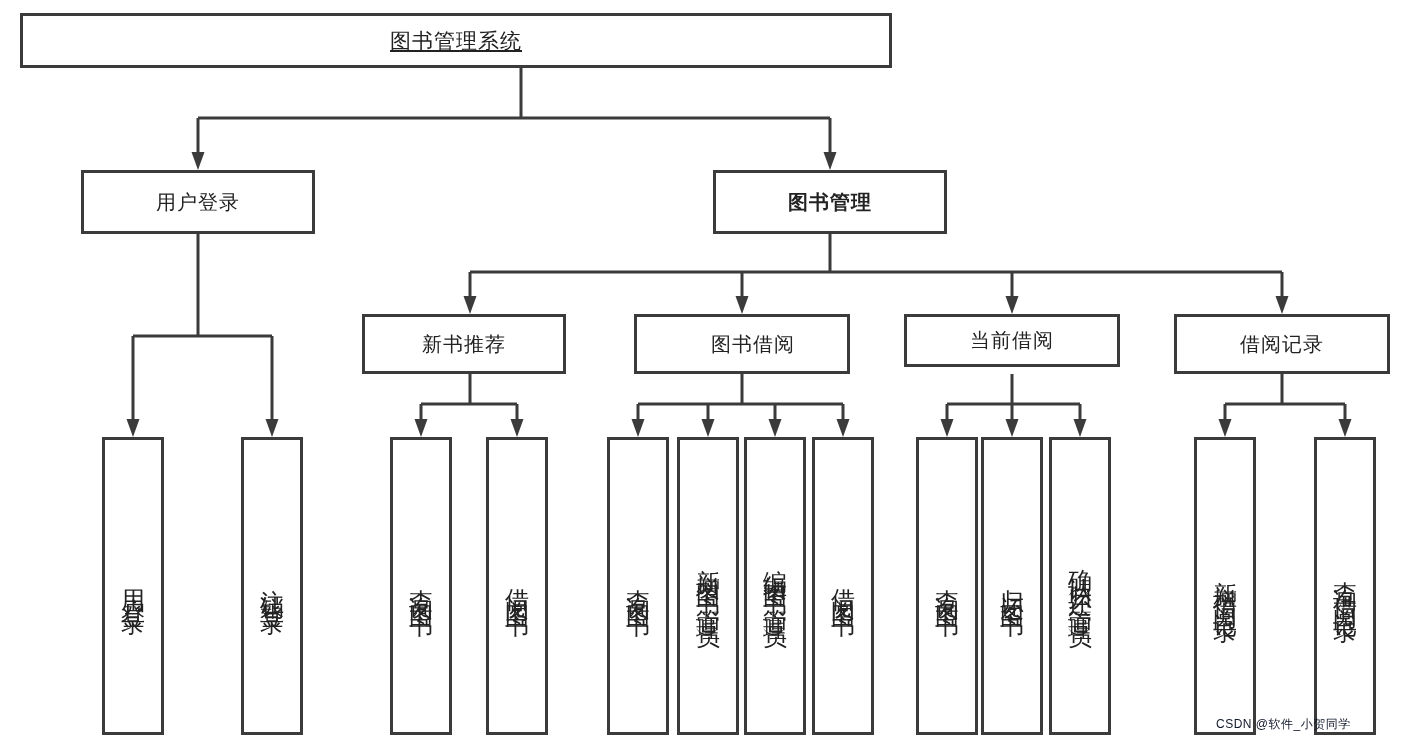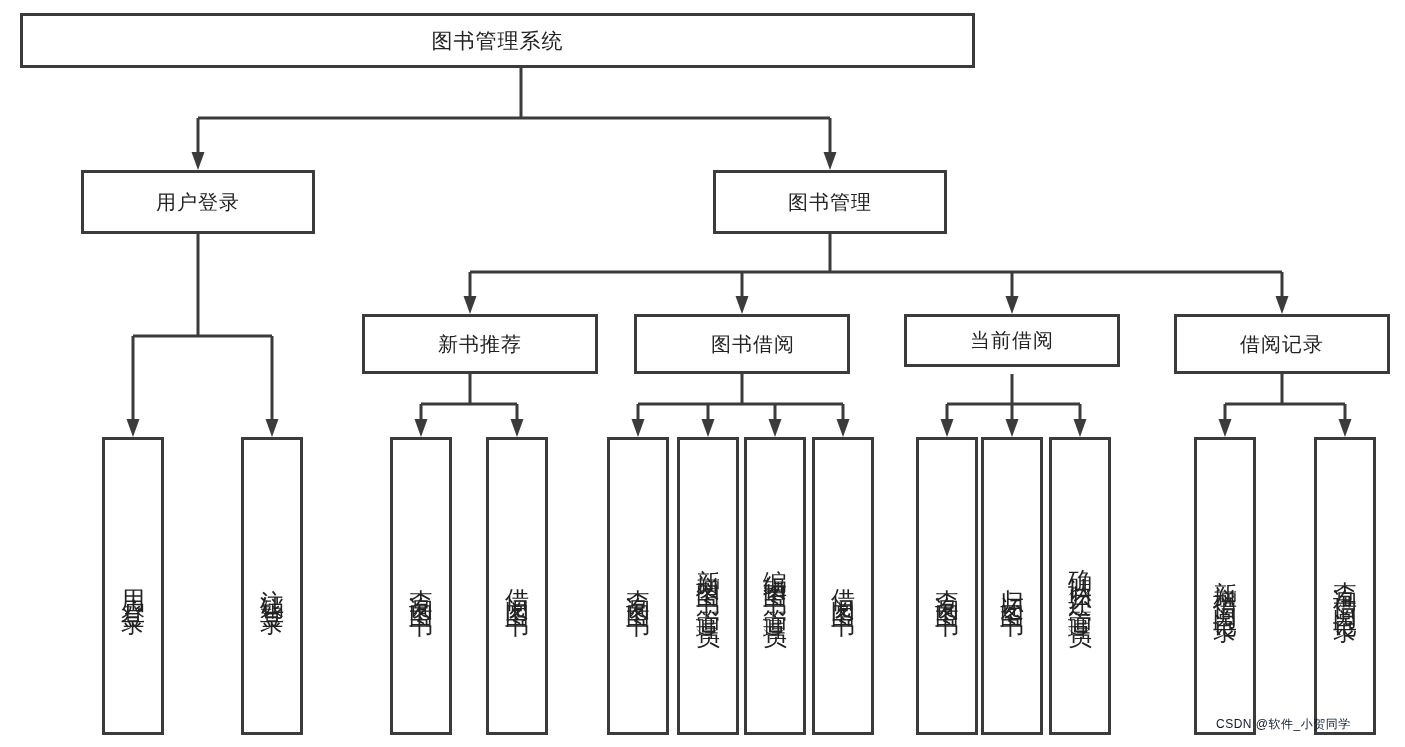--- a/index.html
+++ b/index.html
@@ -93,32 +93,32 @@
       <polygon points="768.5,419 781.5,419 775,437"></polygon>
       <polygon points="836.5,419 849.5,419 843,437"></polygon>
       <polygon points="940.5,419 953.5,419 947,437"></polygon>
       <polygon points="1005.5,419 1018.5,419 1012,437"></polygon>
       <polygon points="1073.5,419 1086.5,419 1080,437"></polygon>
       <polygon points="1218.5,419 1231.5,419 1225,437"></polygon>
       <polygon points="1338.5,419 1351.5,419 1345,437"></polygon>
     </g>
   </svg>
 
-  <div class="node h root" style="left:20px; top:13px; width:955px; height:55px;">
+  <div class="node h root" style="left:20px; top:13px; width:872px; height:55px;text-decoration:underline;">
     <span>图书管理系统</span>
   </div>
 
   <div class="node h" style="left:81px; top:170px; width:234px; height:64px;">
     <span>用户登录</span>
   </div>
-  <div class="node h" style="left:713px; top:170px; width:234px; height:64px;">
+  <div class="node h" style="left:713px; top:170px; width:234px; height:64px;font-weight:bold;">
     <span>图书管理</span>
   </div>
 
-  <div class="node h" style="left:362px; top:314px; width:236px; height:60px;">
+  <div class="node h" style="left:362px; top:314px; width:204px; height:60px;">
     <span>新书推荐</span>
   </div>
   <div class="node h" style="left:634px; top:314px; width:216px; height:60px;padding-left:22px;">
     <span>图书借阅</span>
   </div>
   <div class="node h" style="left:904px; top:314px; width:216px; height:53px;">
     <span>当前借阅</span>
   </div>
   <div class="node h" style="left:1174px; top:314px; width:216px; height:60px;">
     <span>借阅记录</span>

